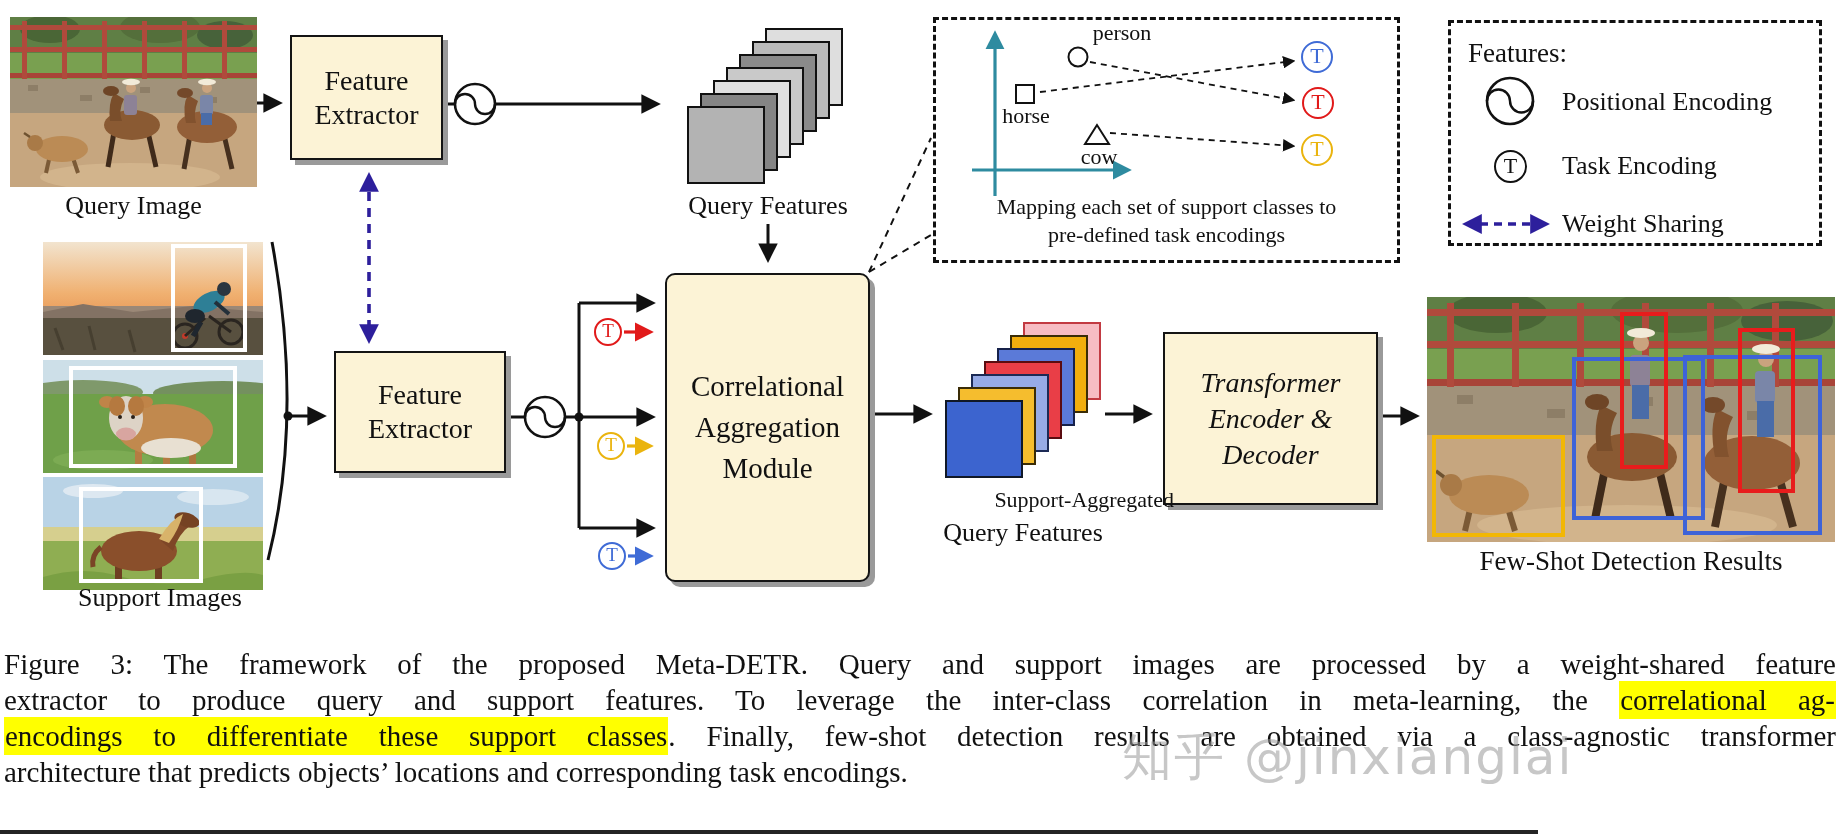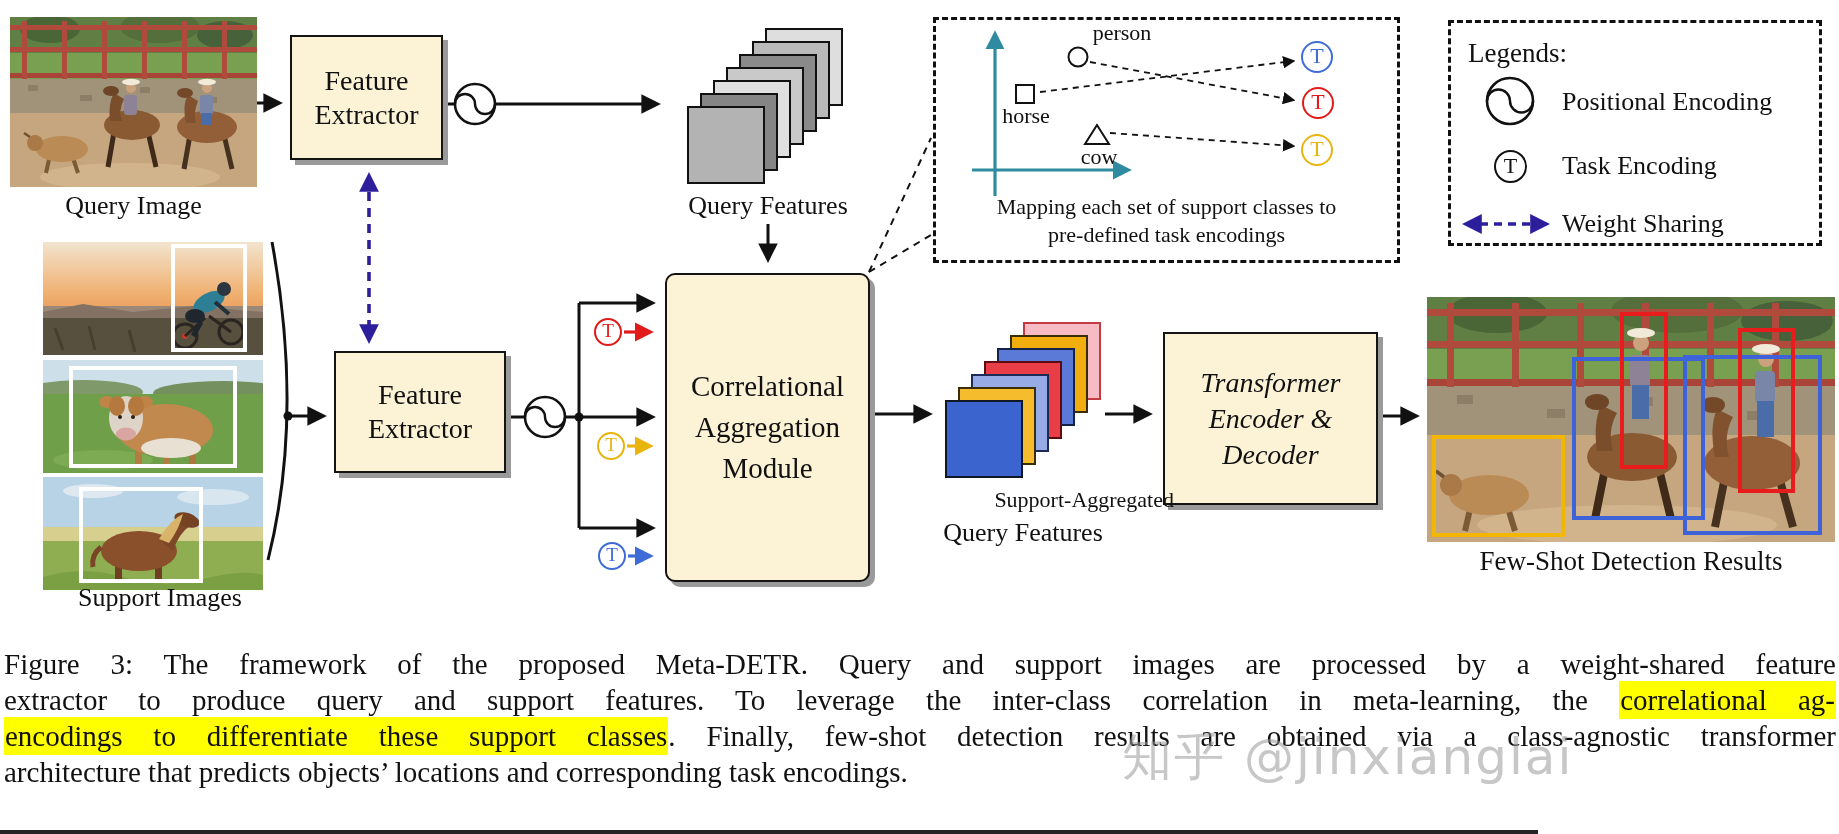--- a/index.html
+++ b/index.html
@@ -331,21 +331,21 @@
   <div class="tbadge" style="left:1301px;top:41px;width:32px;height:32px;color:#3f6bd6;font-size:22px;">
       <span>T</span>
     </div>
   <div class="tbadge" style="left:1302px;top:87px;width:32px;height:32px;color:#e11a1a;font-size:22px;">
       <span>T</span>
     </div>
   <div class="tbadge" style="left:1301px;top:134px;width:32px;height:32px;color:#eab40e;font-size:22px;">
       <span>T</span>
     </div>
 
-  <div class="lbl" style="left:1468px;top:38px;font-size:27px;text-align:left;">Legends:</div>
+  <div class="lbl" style="left:1468px;top:38px;font-size:27px;text-align:left;">Features:</div>
   <div class="lbl" style="left:1562px;top:87px;font-size:26px;text-align:left;">Positional Encoding</div>
   <div class="lbl" style="left:1562px;top:151px;font-size:26px;text-align:left;">Task Encoding</div>
   <div class="lbl" style="left:1562px;top:209px;font-size:26px;text-align:right;">Weight Sharing</div>
   <div class="tbadge" style="left:1494px;top:150px;width:33px;height:33px;color:#111;font-size:22px;">
       <span>T</span>
     </div>
 
   <div class="module fe-box" style="left:290px;top:35px;width:153px;height:125px;">
     <span class="ln">Feature</span>
     <span class="ln">Extractor</span>

